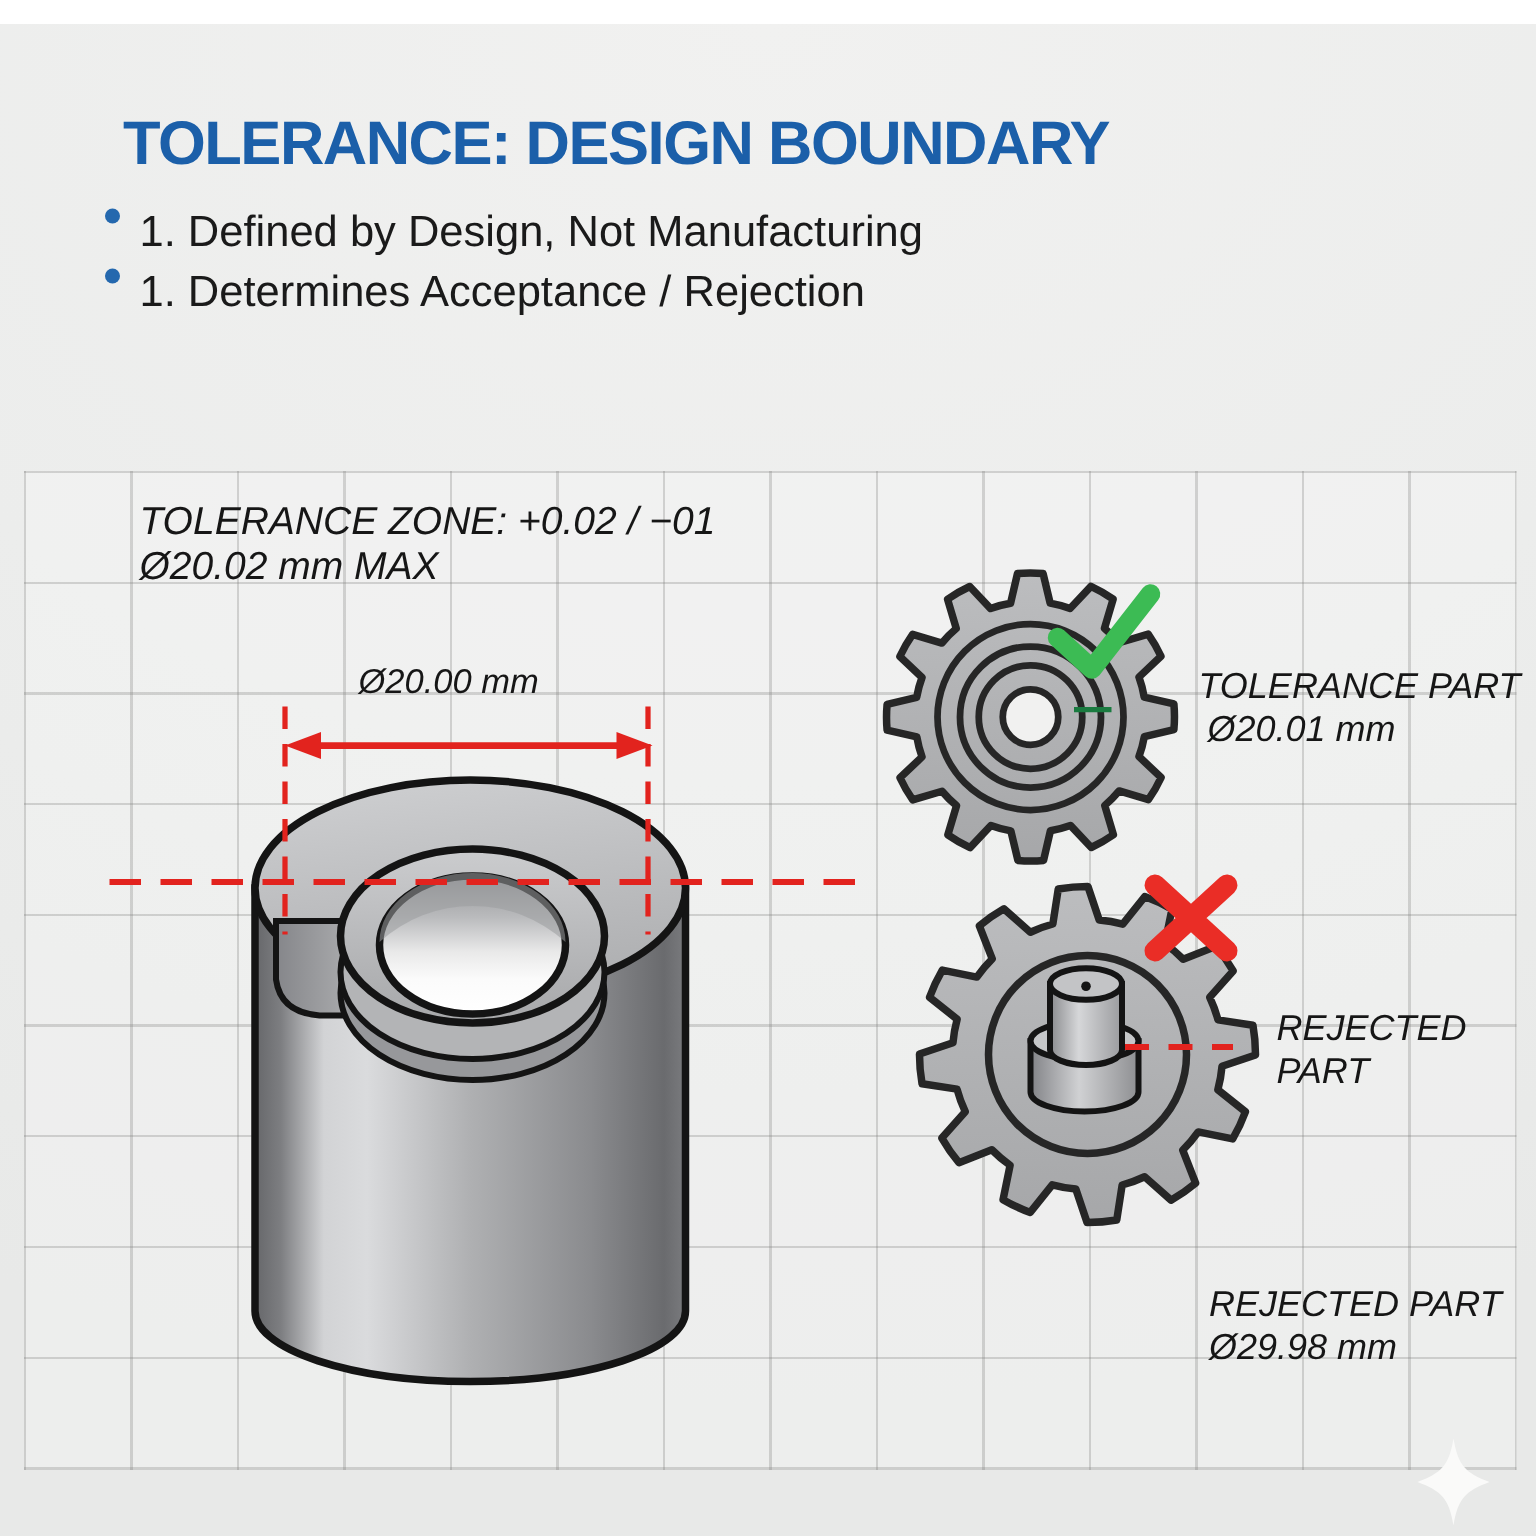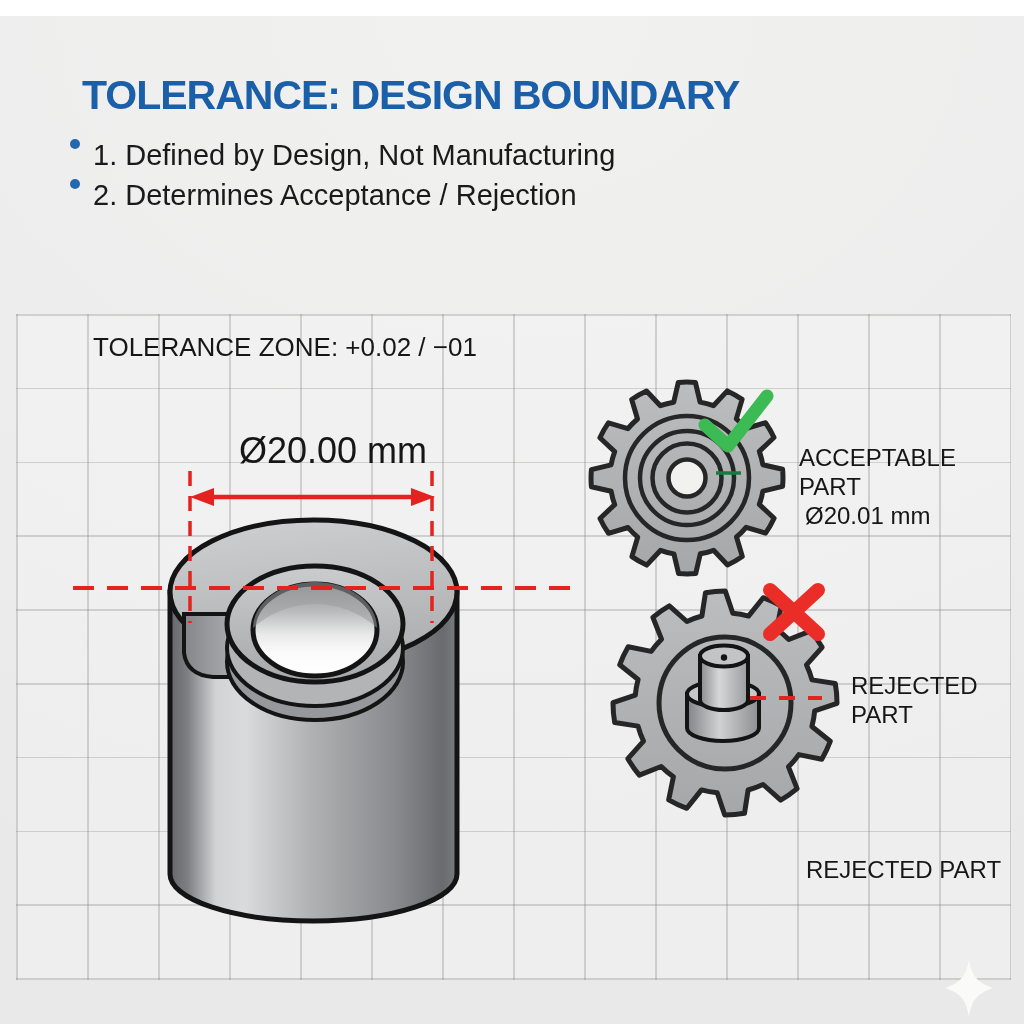--- a/index.html
+++ b/index.html
@@ -33,44 +33,44 @@
   
   .grid{
     position:absolute;left:16px;top:298px;width:995px;height:666px;
     background-color:rgba(255,255,255,0.22);
     background-image:
       repeating-linear-gradient(to right, rgba(120,120,118,0.28) 0 1.5px, transparent 1.5px 71px),
       repeating-linear-gradient(to bottom, rgba(120,120,118,0.28) 0 1.5px, transparent 1.5px 73.8px);
   }
   svg.art{position:absolute;left:0;top:0;}
   
-  .lbl{position:absolute;color:#161616;}
+  .lbl{position:absolute;color:#161616;font-style:italic;}
   .lbl-tol{left:93px;top:316px;font-size:26px;line-height:30px;}
-  .lbl-dim{left:239px;top:414px;font-size:36px;}
+  .lbl-dim{left:239px;top:425px;font-size:23px;}
   .lbl-part{font-size:24px;line-height:29px;}
   .lbl-accept{left:799px;top:427px;}
   .lbl-reject{left:851px;top:655px;}
   .lbl-reject2{left:806px;top:839px;}
   .lbl-part .val{margin-left:6px;}
 </style>
 </head>
 <body>
 
 <div class="page">
 
   <div class="hdr">
     <h1>TOLERANCE: DESIGN BOUNDARY</h1>
     <ul class="bullets">
       <li>
         <span class="dot"></span>
         <span>1. Defined by Design, Not Manufacturing</span>
       </li>
       <li>
         <span class="dot"></span>
-        <span>2. Determines Acceptance / Rejection</span>
+        <span>1. Determines Acceptance / Rejection</span>
       </li>
     </ul>
   </div>
 
   <div class="grid"></div>
 
   <svg class="art" width="1024" height="1024" viewBox="0 0 1024 1024">
     <defs>
       <linearGradient id="gBody" x1="0" y1="0" x2="1" y2="0">
         <stop offset="0" stop-color="#66676a"></stop>
@@ -157,30 +157,32 @@
       <circle cx="724" cy="641.5" r="3.2" fill="#141414"></circle>
       <path d="M750,682 H822" stroke="#e2231e" stroke-width="4" stroke-dasharray="16 13" fill="none"></path>
       <path d="M770,574 L818,618 M818,574 L770,618" stroke="#ea2d26" stroke-width="14" stroke-linecap="round" fill="none"></path>
     </g>
 
     <path d="M969,943 C972,961 977,966 993,972 C977,978 972,983 969,1001 C966,983 961,978 945,972 C961,966 966,961 969,943 Z" fill="#fafaf9"></path>
   </svg>
 
   <div class="lbl lbl-tol">
     <div>TOLERANCE ZONE: +0.02 / −01</div>
+    <div>Ø20.02 mm MAX</div>
   </div>
 
   <div class="lbl lbl-dim">Ø20.00 mm</div>
 
   <div class="lbl lbl-part lbl-accept">
-    <div>ACCEPTABLE PART</div>
+    <div>TOLERANCE PART</div>
     <div class="val">Ø20.01 mm</div>
   </div>
 
   <div class="lbl lbl-part lbl-reject">
     <div>REJECTED PART</div>
   </div>
 
   <div class="lbl lbl-part lbl-reject2">
     <div>REJECTED PART</div>
+    <div>Ø29.98 mm</div>
   </div>
 
 </div>
 
 </body></html>

